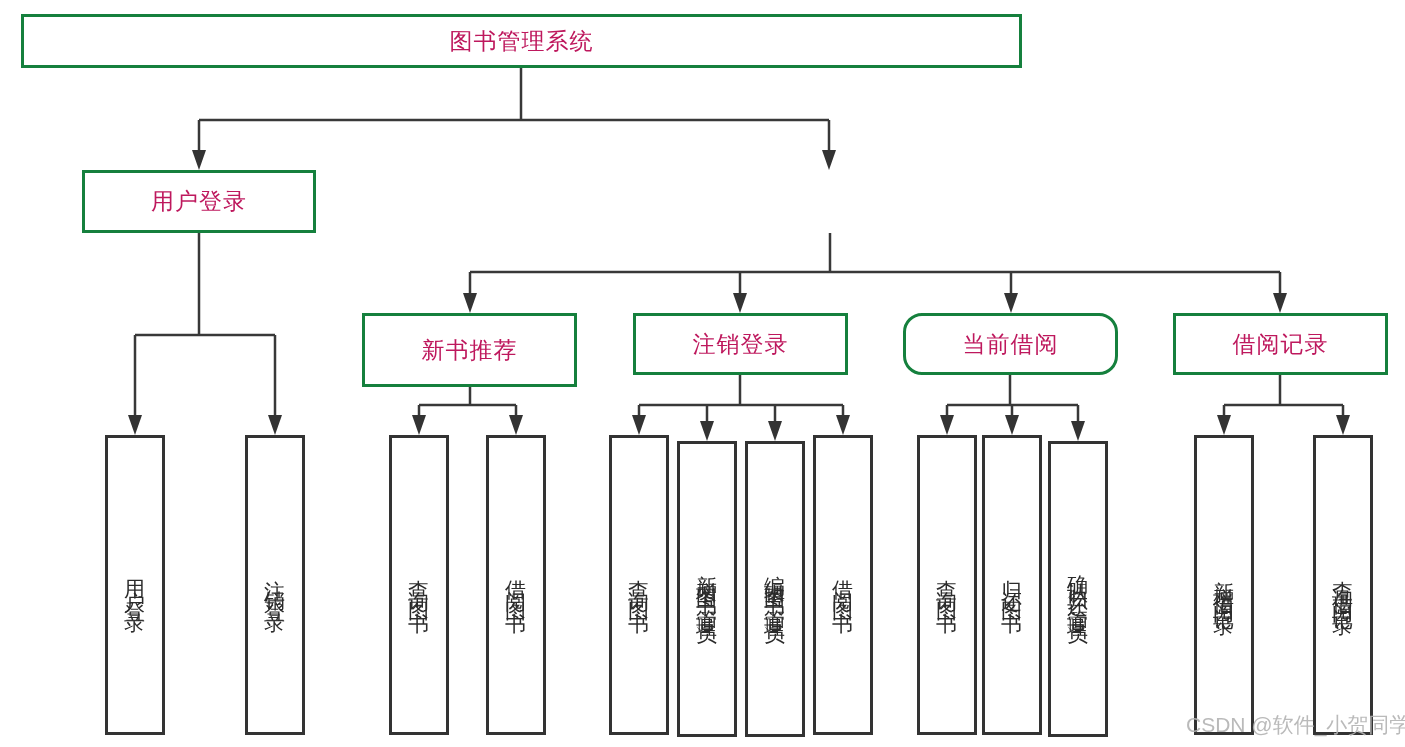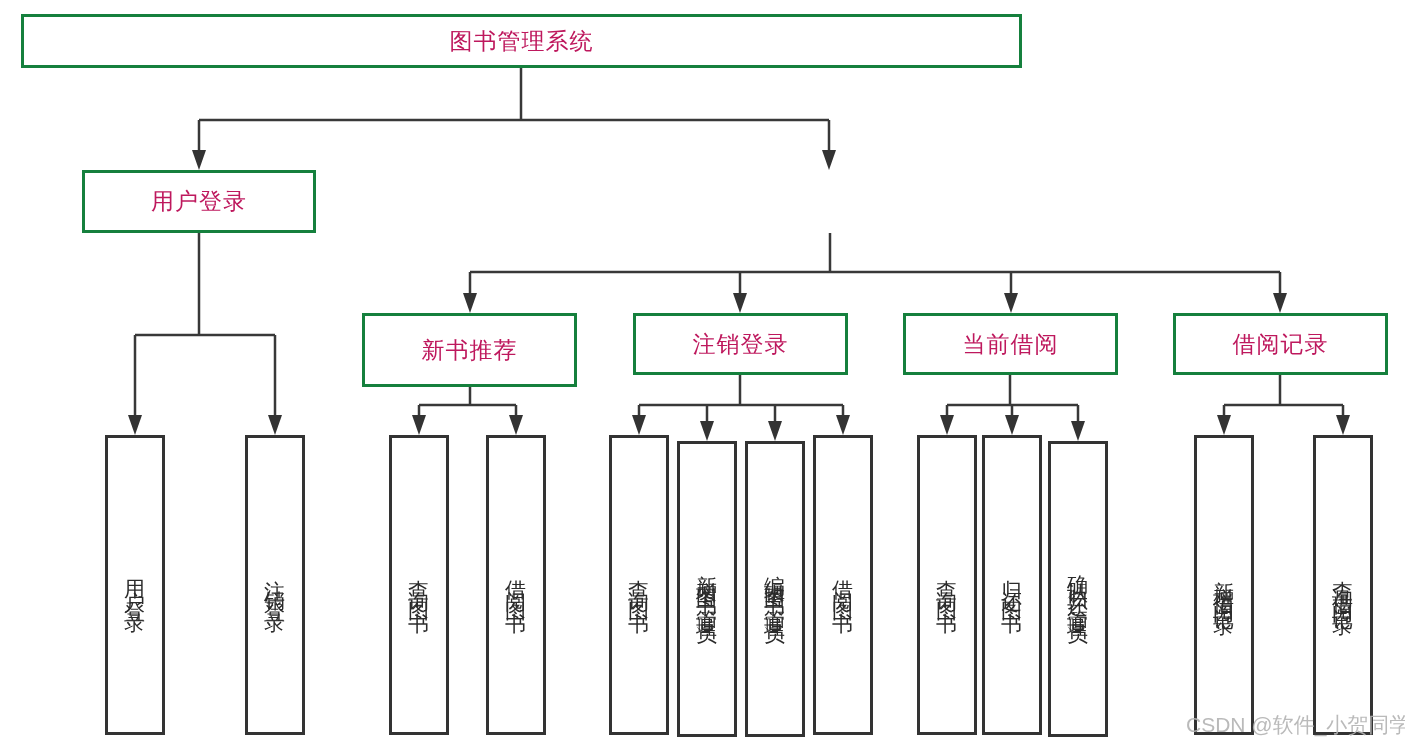--- a/index.html
+++ b/index.html
@@ -78,21 +78,21 @@
       <polygon points="1336,415 1350,415 1343,435"></polygon>
     </g>
   </svg>
 
   <div class="node" style="left:21px;top:14px;width:1001px;height:54px;">图书管理系统</div>
 
   <div class="node" style="left:82px;top:170px;width:234px;height:63px;">用户登录</div>
 
   <div class="node" style="left:362px;top:313px;width:215px;height:74px;">新书推荐</div>
   <div class="node" style="left:633px;top:313px;width:215px;height:62px;">注销登录</div>
-  <div class="node" style="left:903px;top:313px;width:215px;height:62px;">当前借阅</div>
+  <div class="node" style="left:903px;top:313px;width:215px;height:62px;border-radius:19px;">当前借阅</div>
   <div class="node" style="left:1173px;top:313px;width:215px;height:62px;">借阅记录</div>
 
   <div class="leaf" style="left:105px;">用户登录</div>
   <div class="leaf" style="left:245px;">注销登录</div>
 
   <div class="leaf" style="left:389px;">查询图书</div>
   <div class="leaf" style="left:486px;">借阅图书</div>
 
   <div class="leaf" style="left:609px;">查询图书</div>
   <div class="leaf long offset" style="left:677px;">新增图书（管理员）</div>

